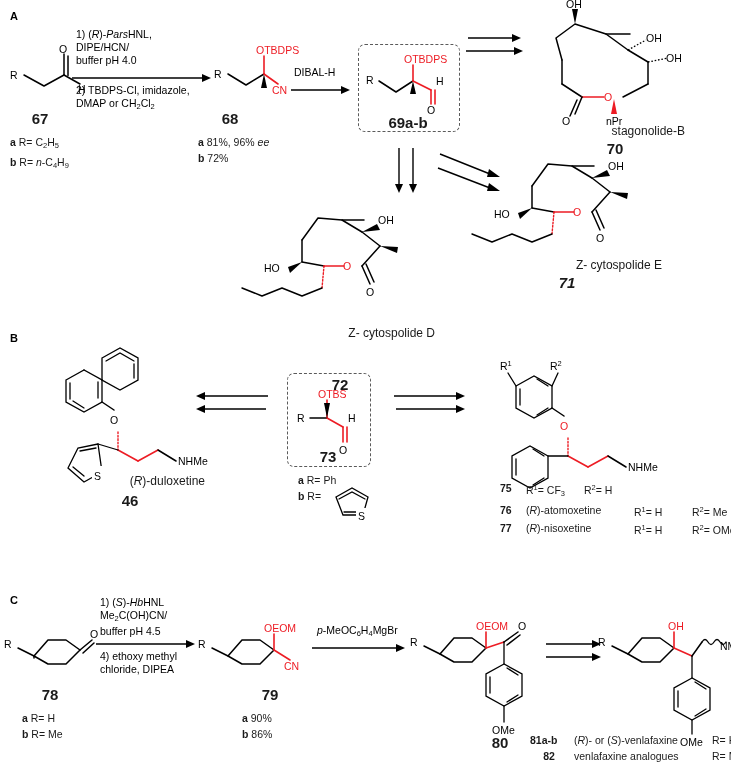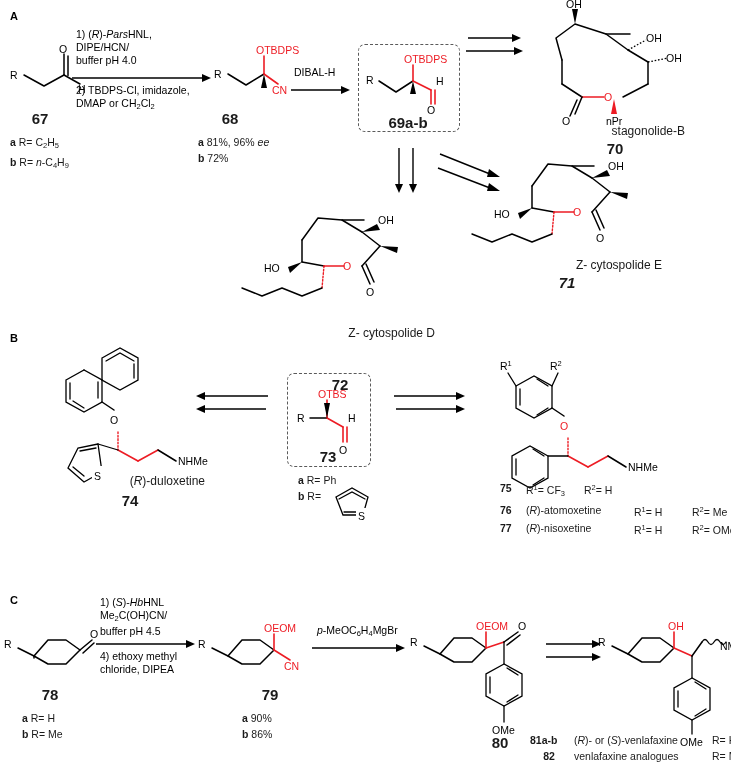--- a/index.html
+++ b/index.html
@@ -290,21 +290,21 @@
 
   <path class="bk2" d="M78 106 L58 100"></path>
   <path class="bk2" d="M58 100 L38 104 L28 124 L44 138 L62 128 Z"></path>
   <path class="bk2" d="M56 104 L40 107"></path>
   <path class="bk2" d="M33 123 L44 132"></path>
   <rect x="52" y="122" width="18" height="18" fill="#fff" stroke="none"></rect>
   <text class="lab" x="54" y="136">S</text>
 </svg>
 </div>
 <div class="abs cname" style="left:55px;top:474px;width:150px;">(<span class="ital">R</span>)-duloxetine</div>
-<div class="abs cnum" style="left:100px;top:492px;width:60px;">74</div>
+<div class="abs cnum" style="left:100px;top:492px;width:60px;">46</div>
 
 <div class="abs" style="left:394px;top:390px;">
 <svg width="72" height="30" viewBox="0 0 72 30">
   <path class="arrowline" d="M0 6 L62 6"></path>
   <path class="fillbk" d="M62 2 L71 6 L62 10 Z"></path>
   <path class="arrowline" d="M2 19 L62 19"></path>
   <path class="fillbk" d="M62 15 L71 19 L62 23 Z"></path>
 </svg>
 </div>
 

